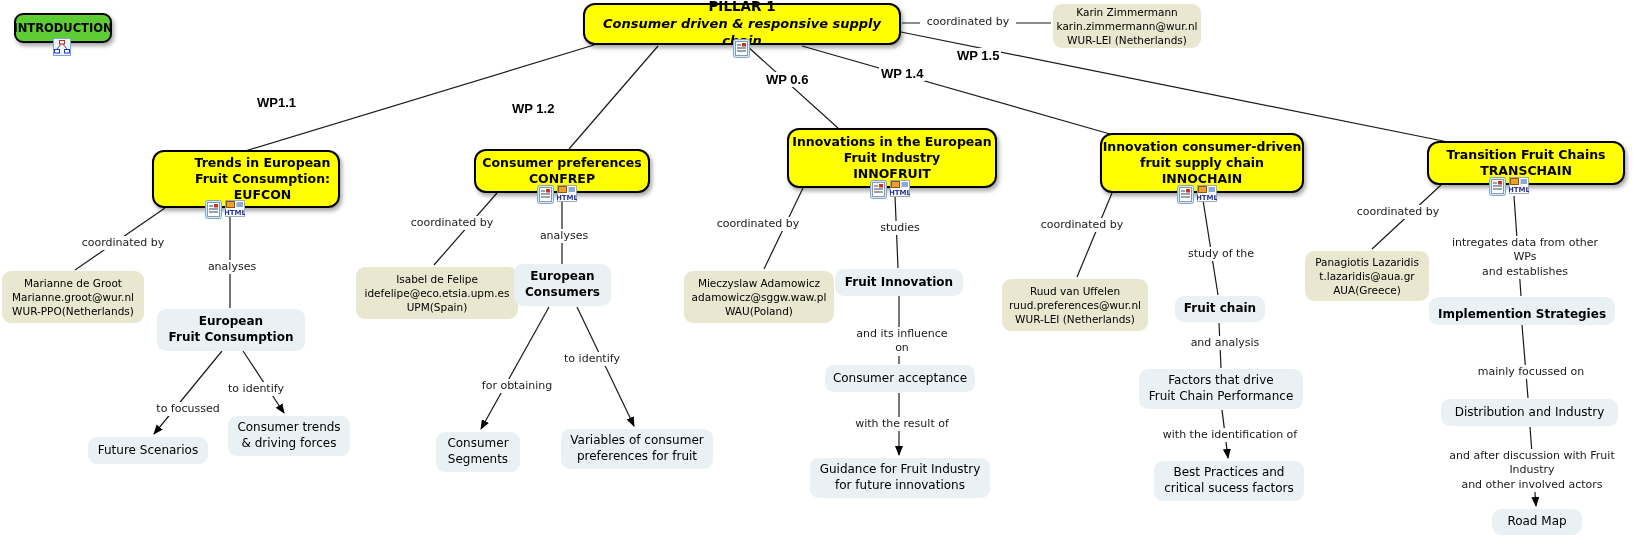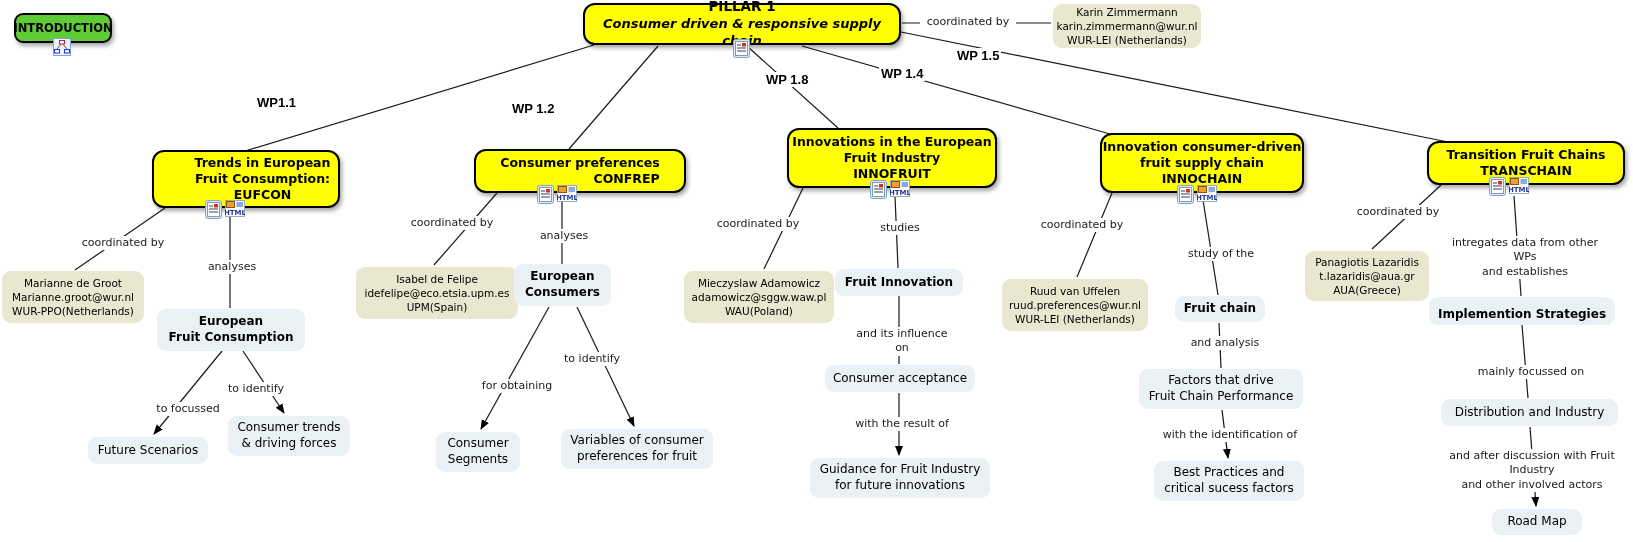--- a/index.html
+++ b/index.html
@@ -113,21 +113,21 @@
 </span>
 <div class="linklabel" style="left:920px;top:15px;width:92px;">coordinated by</div>
 <div class="node person" style="left:1053px;top:4px;width:148px;height:44px;">
   <span>Karin Zimmermann</span>
   <span>karin.zimmermann@wur.nl</span>
   <span>WUR-LEI (Netherlands)</span>
 </div>
 
 <div class="wplabel" style="left:255px;top:95px;">WP1.1</div>
 <div class="wplabel" style="left:510px;top:101px;">WP 1.2</div>
-<div class="wplabel" style="left:764px;top:72px;">WP 1.8</div>
+<div class="wplabel" style="left:764px;top:72px;">WP 0.6</div>
 <div class="wplabel" style="left:879px;top:66px;">WP 1.4</div>
 <div class="wplabel" style="left:955px;top:48px;">WP 1.5</div>
 
 <div class="node wpbox" style="left:152px;top:150px;width:188px;height:58px;padding-left:33px;">
   <span>Trends in European
 Fruit Consumption:
 EUFCON</span>
 </div>
 <span class="icons" style="left:205px;top:200px;">
   <span><svg width="17" height="19" viewBox="0 0 17 19">
@@ -159,21 +159,21 @@
 <div class="linklabel" style="left:150px;top:402px;width:72px;">to focussed</div>
 <div class="linklabel" style="left:224px;top:382px;width:60px;">to identify</div>
 <div class="node concept" style="left:88px;top:437px;width:120px;height:27px;">
   <span>Future Scenarios</span>
 </div>
 <div class="node concept" style="left:228px;top:416px;width:122px;height:40px;">
   <span>Consumer trends
 &amp; driving forces</span>
 </div>
 
-<div class="node wpbox" style="left:474px;top:149px;width:212px;height:44px;text-align:right;">
+<div class="node wpbox" style="left:474px;top:149px;width:176px;height:44px;">
   <span>Consumer preferences
 CONFREP</span>
 </div>
 <span class="icons" style="left:537px;top:185px;">
   <span><svg width="17" height="19" viewBox="0 0 17 19">
     <rect x="0.5" y="0.5" width="16" height="18" rx="2" fill="#dce9f7" stroke="#7ba7d7"></rect>
     <rect x="2.5" y="2.5" width="12" height="14" fill="#fff" stroke="#8899aa"></rect>
     <rect x="9" y="4" width="4" height="3.5" fill="#cc3322"></rect>
     <line x1="4" y1="6" x2="8" y2="6" stroke="#334455"></line>
     <line x1="4" y1="9" x2="13" y2="9" stroke="#334455"></line>

